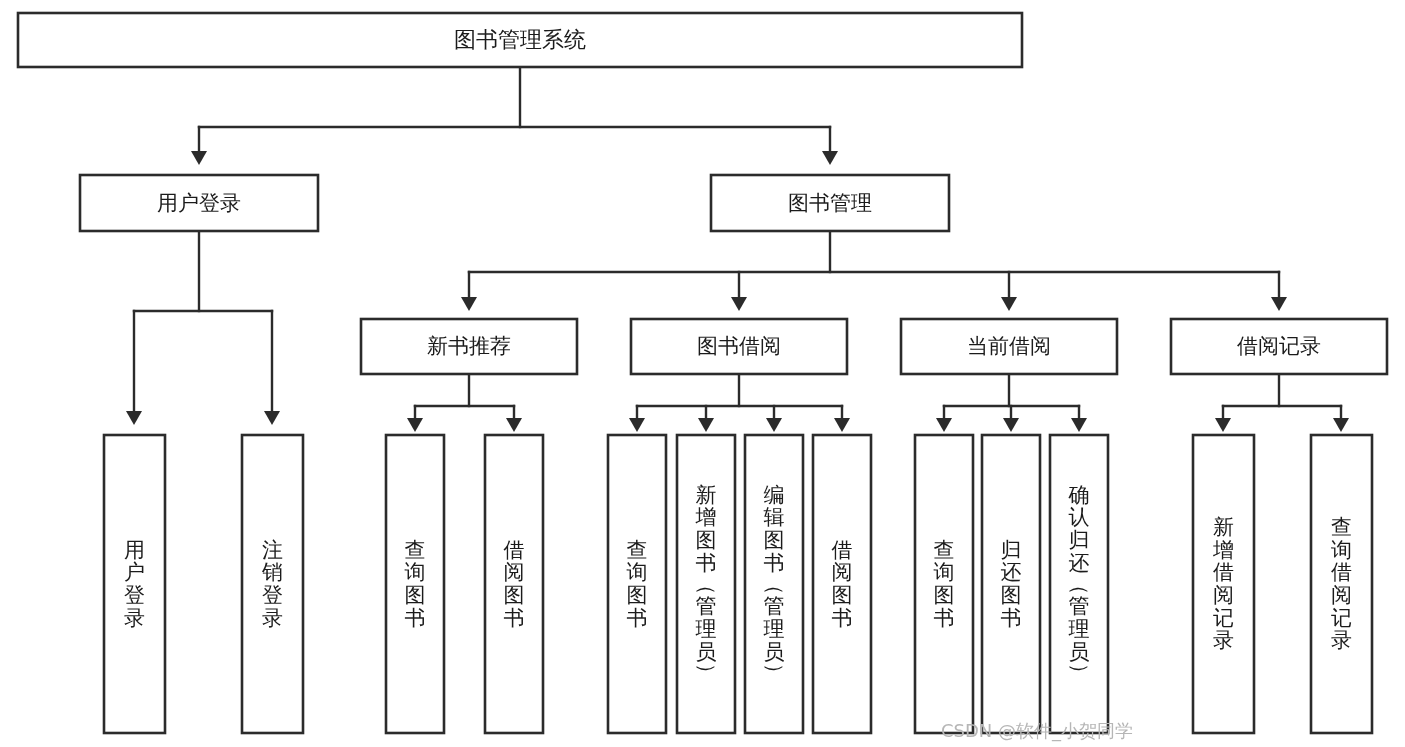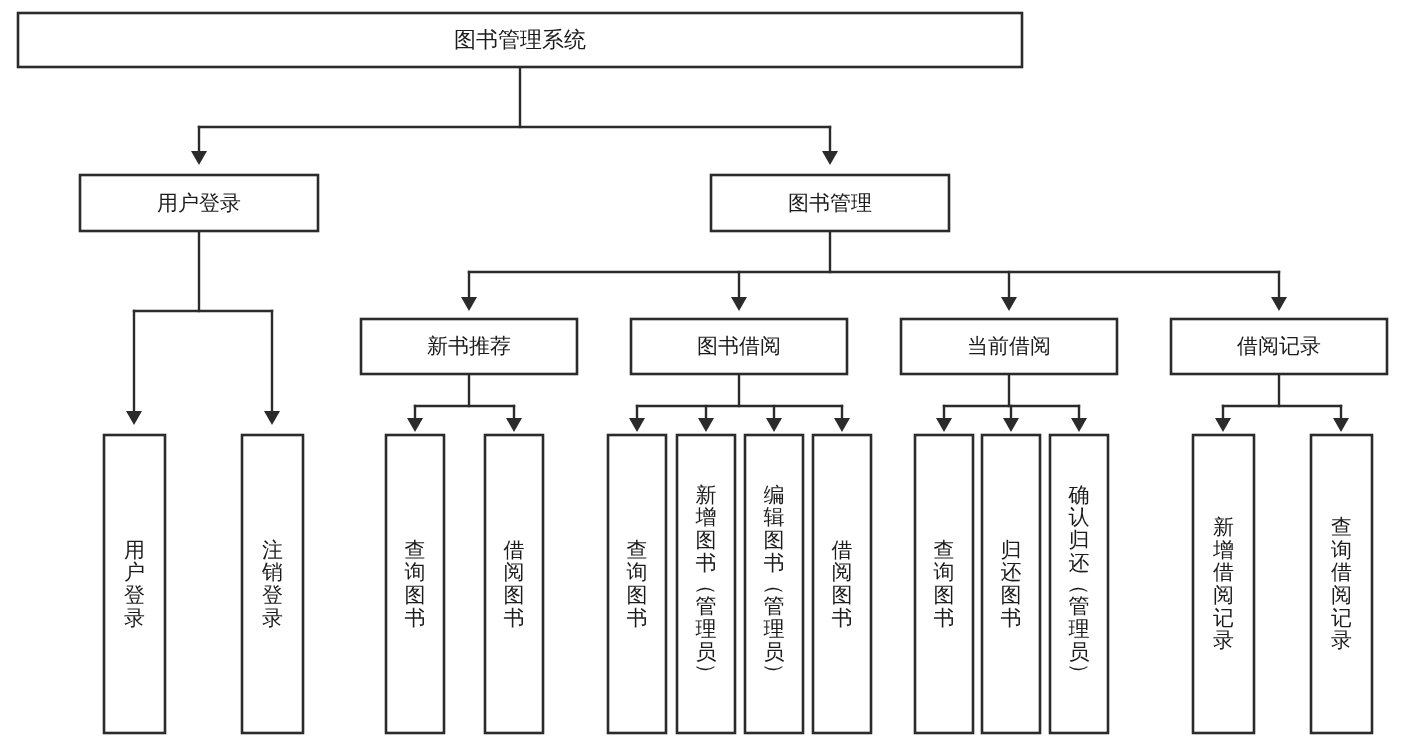--- a/index.html
+++ b/index.html
@@ -288,13 +288,14 @@
     </div>
   <div class="vlabel" style="left:1311px; top:435px; width:61px; height:298px;">
       <span>查</span>
       <span>询</span>
       <span>借</span>
       <span>阅</span>
       <span>记</span>
       <span>录</span>
     </div>
 
+  <div class="watermark">CSDN @软件_小贺同学</div>
 </div>
 
 </body></html>

